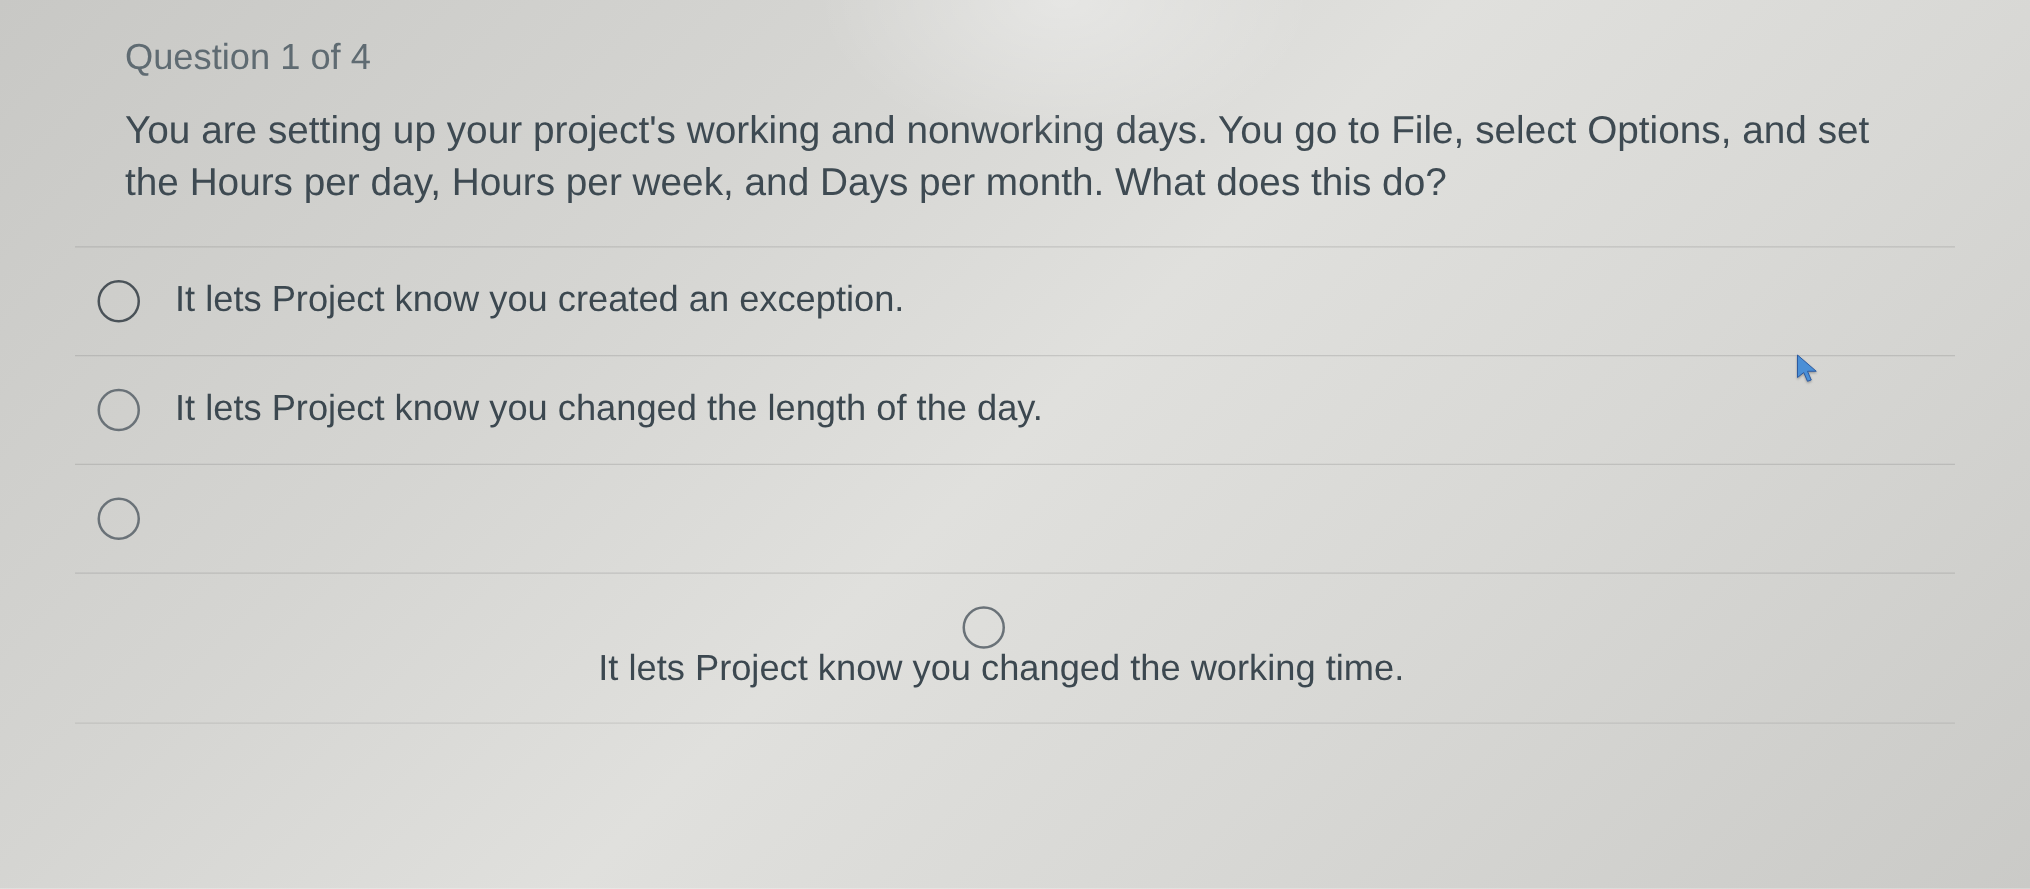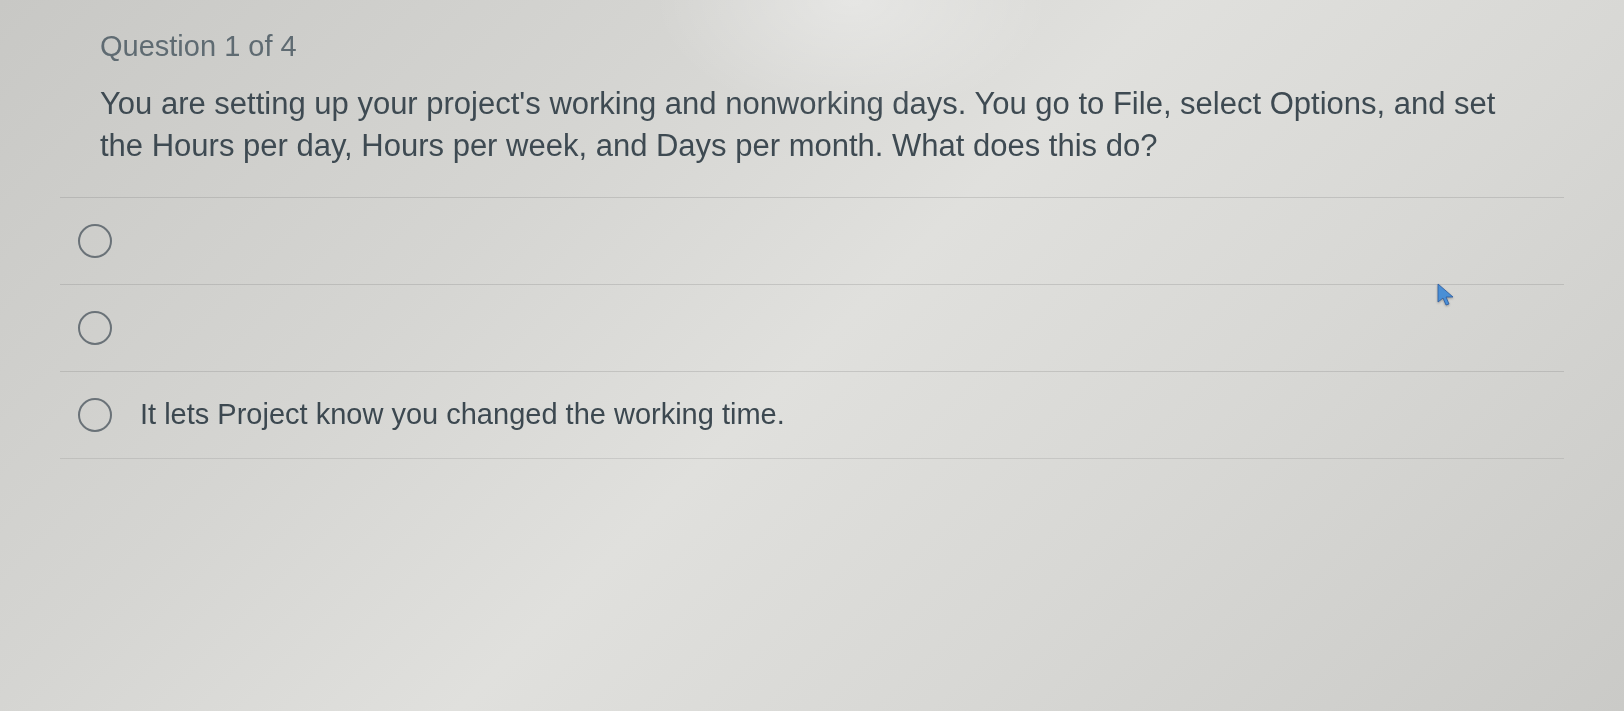--- a/index.html
+++ b/index.html
@@ -44,20 +44,21 @@
     }
     .option-row {
       display: flex;
       align-items: center;
       padding: 26px 40px 26px 18px;
       border-bottom: 1px solid rgba(120,120,120,0.25);
       cursor: pointer;
     }
     .option-row:last-child {
       border-bottom: 1px solid rgba(120,120,120,0.2);
+      flex-direction: column;
     }
     .radio {
       width: 34px;
       height: 34px;
       border: 2.5px solid #4a5258;
       border-radius: 50%;
       margin-right: 28px;
       flex-shrink: 0;
       background: transparent;
     }
@@ -83,23 +84,28 @@
   </style>
 </head>
 <body>
 
 <div class="screen-glare"></div>
 
 <div class="container">
   <div class="question-header">Question 1 of 4</div>
   <div class="question-text">You are setting up your project's working and nonworking days. You go to File, select Options, and set the Hours per day, Hours per week, and Days per month. What does this do?</div>
 
+  <div class="option-row">
+    <div class="radio"></div>
+    <div class="option-text">It lets Project know you created an exception.</div>
+  </div>
 
   <div class="option-row">
     <div class="radio light"></div>
+    <div class="option-text">It lets Project know you changed the length of the day.</div>
   </div>
 
   <div class="option-row">
     <div class="radio light"></div>
   </div>
 
   <div class="option-row">
     <div class="radio light"></div>
     <div class="option-text">It lets Project know you changed the working time.</div>
   </div>

